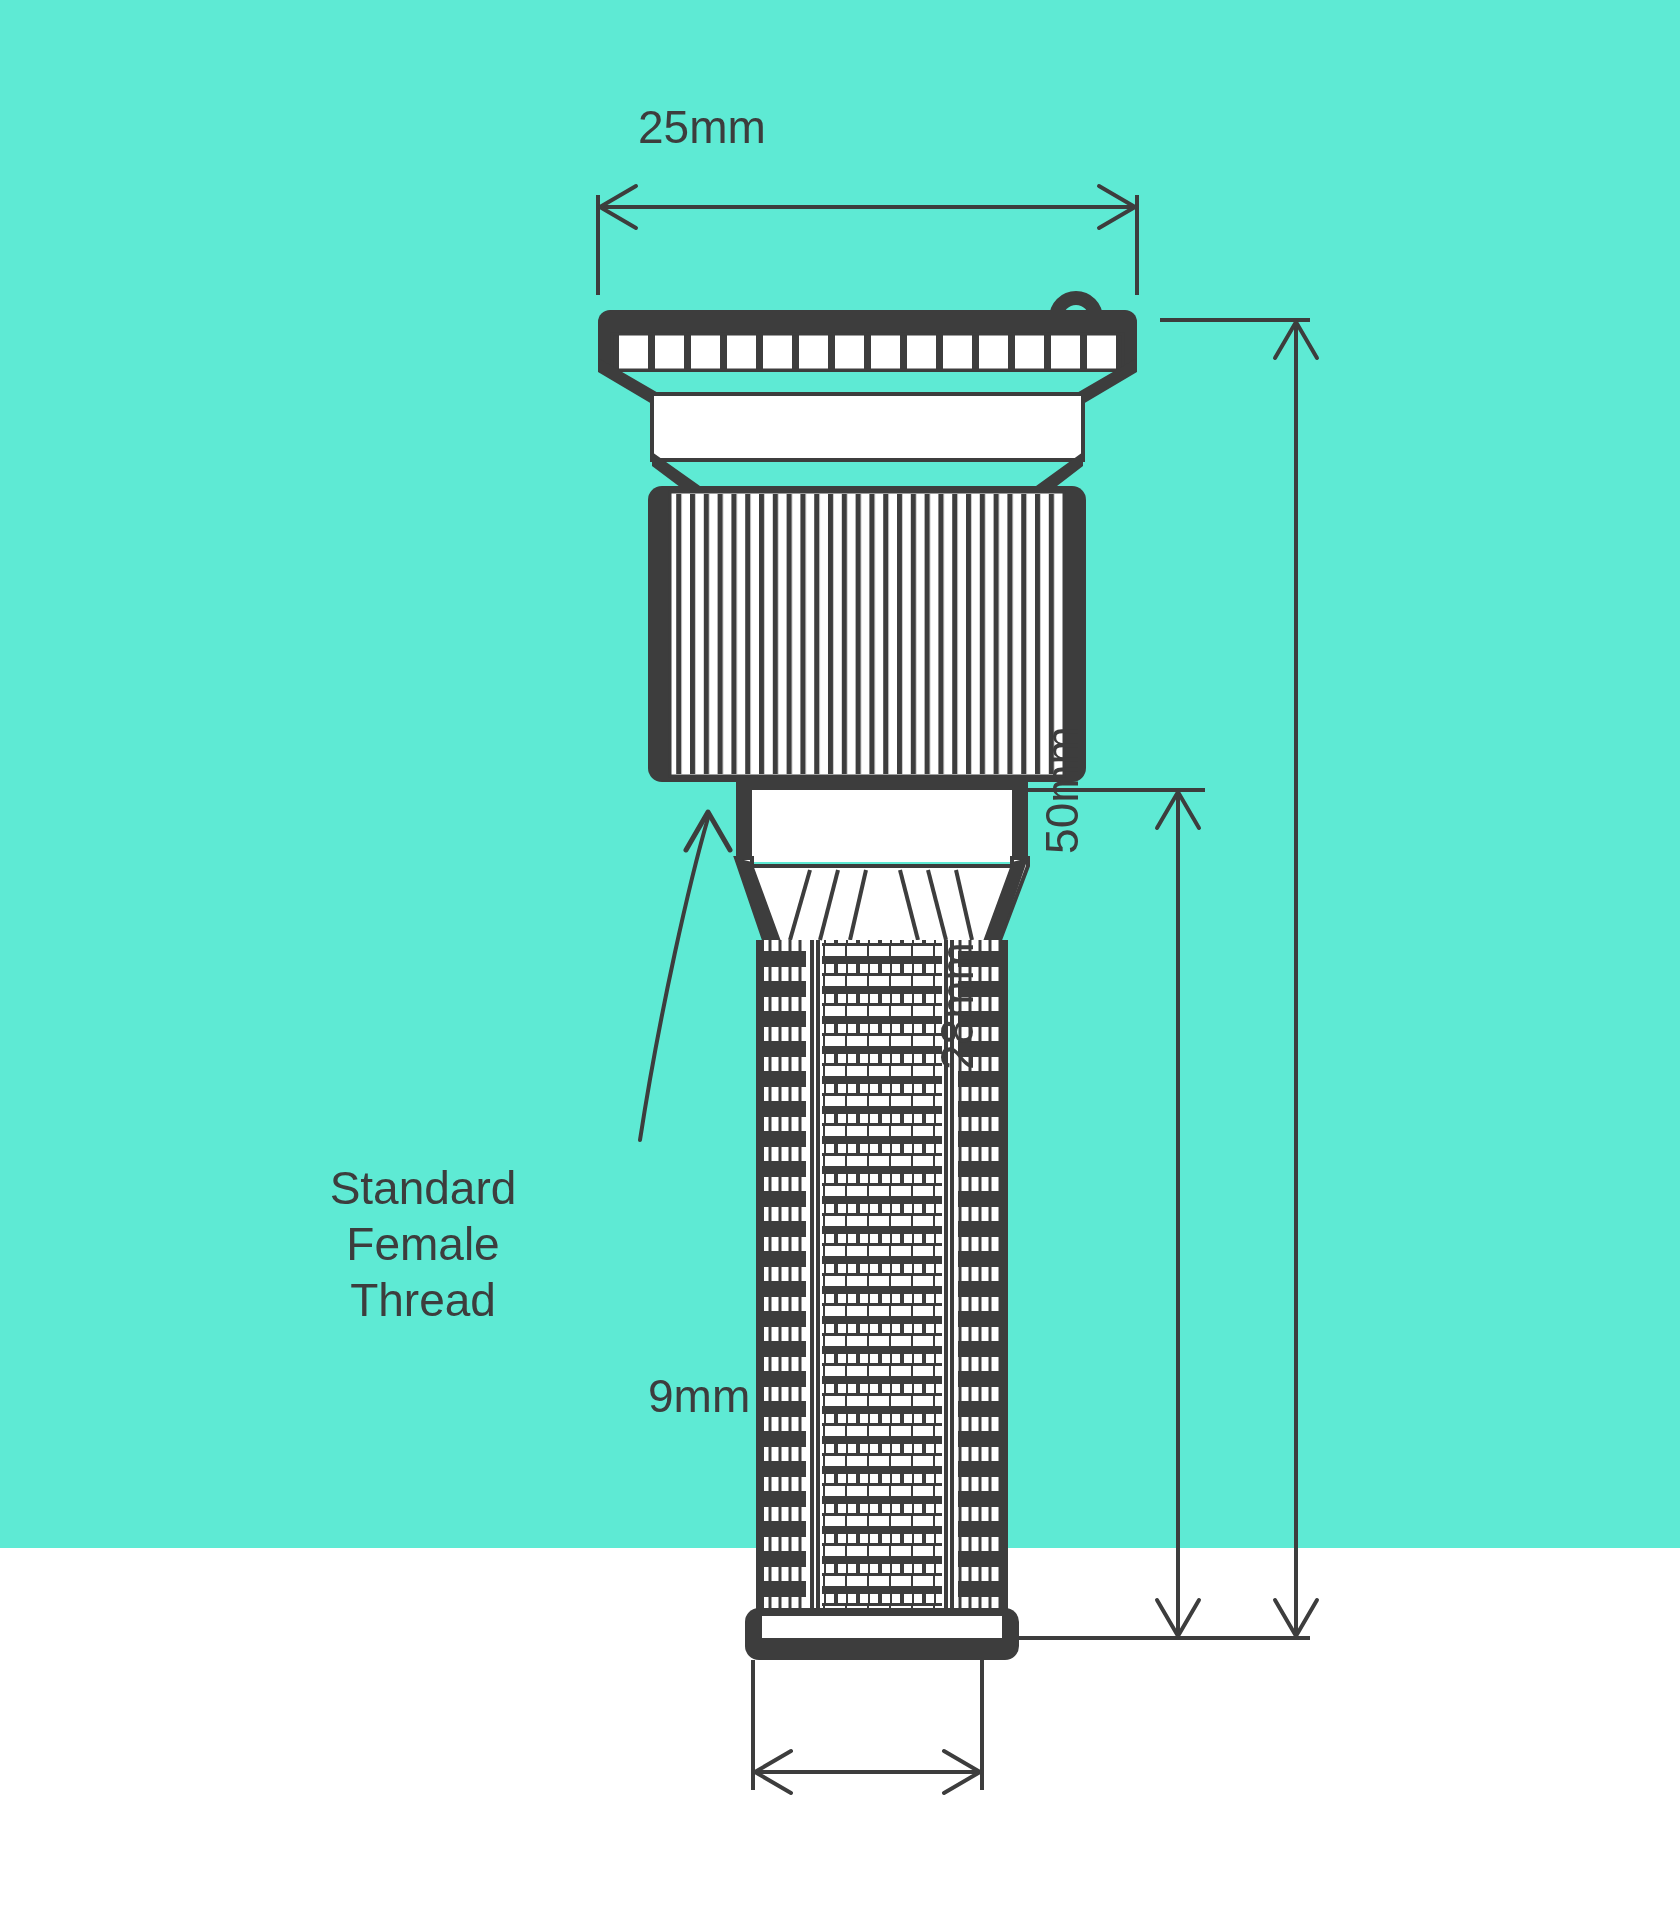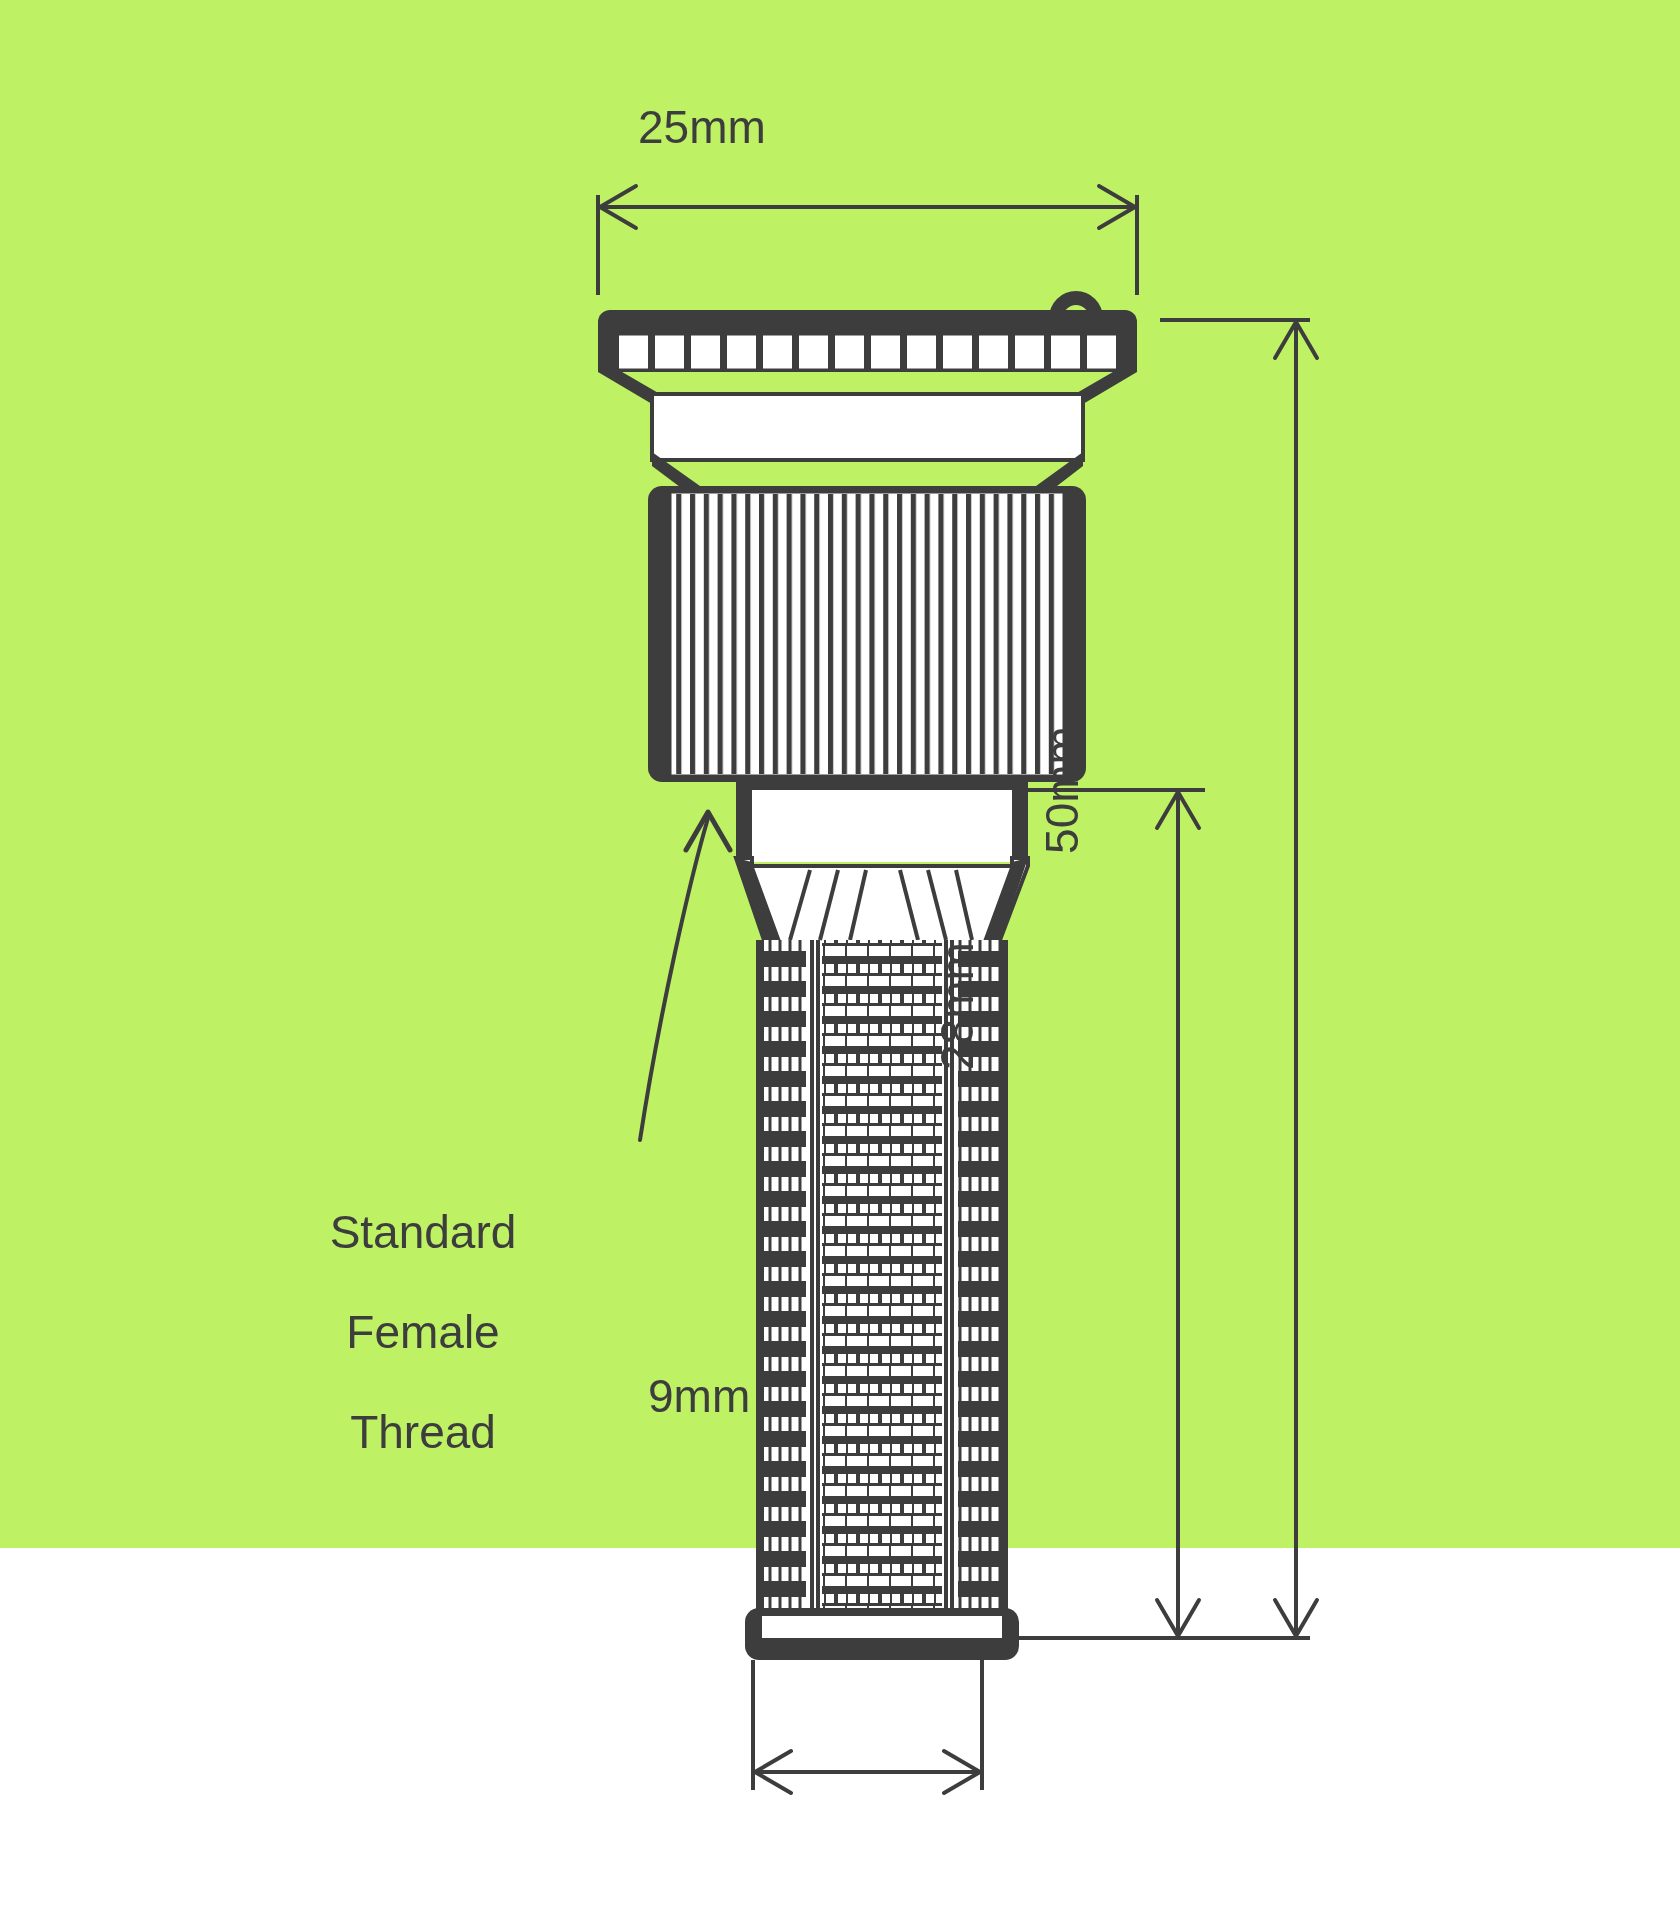--- a/index.html
+++ b/index.html
@@ -5,21 +5,21 @@
   * { margin:0; padding:0; box-sizing:border-box; }
   html, body {
     width:1680px; height:1920px;
     background:#ffffff;
     font-family:"Liberation Sans", sans-serif;
     overflow:hidden;
   }
   #stage {
     position:relative;
     width:1680px; height:1548px;
-    background:#bef264;
+    background:#5eead4;
   }
   #drawing { position:absolute; inset:0; width:1680px; height:1920px; display:block; }
   .dim-label {
     position:absolute;
     color:#3d3d3d;
     font-family:"Liberation Sans", sans-serif;
     white-space:nowrap;
     user-select:none;
   }
   #label-25mm { left:638px; top:100px; font-size:46px; letter-spacing:0px; }
@@ -37,21 +37,21 @@
   #label-annotation {
     position:absolute;
     left:300px; top:1160px;
     width:246px;
     text-align:center;
     font-size:46px;
     line-height:1.22;
     color:#3d3d3d;
     user-select:none;
   }
-  #label-annotation span { display:block;margin-top:44px; }
+  #label-annotation span { display:block; }
 </style>
 </head>
 <body>
 
 <div id="stage">
 
   <svg id="drawing" viewBox="0 0 1680 1920">
     <defs>
 
       <pattern id="knurl" x="0" y="0" width="13.8" height="10" patternUnits="userSpaceOnUse">

